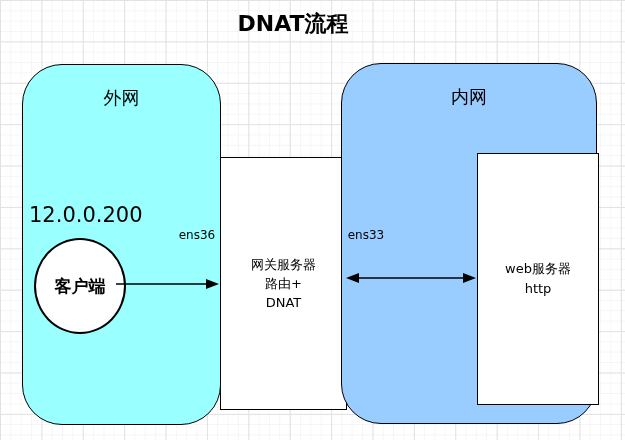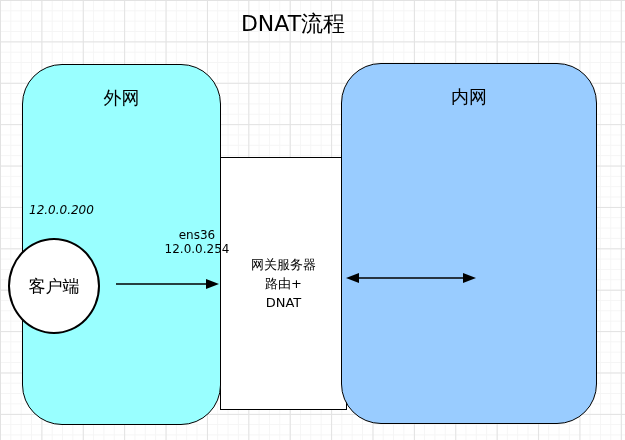--- a/index.html
+++ b/index.html
@@ -16,48 +16,49 @@
     background-image:
       linear-gradient(to right, #e2e2e2 1px, transparent 1px),
       linear-gradient(to bottom, #e2e2e2 1px, transparent 1px),
       linear-gradient(to right, #f5f5f5 1px, transparent 1px),
       linear-gradient(to bottom, #f5f5f5 1px, transparent 1px);
     background-size:41.4px 41.4px, 41.4px 41.4px, 10.35px 10.35px, 10.35px 10.35px;
   }
   .title{
     position:absolute; left:293px; top:9px;
     transform:translateX(-50%);
-    font-size:22px; font-weight:normal; white-space:nowrap;
+    font-size:22px; font-weight:bold; white-space:nowrap;
   }
   .zone{
     position:absolute;
     border:1px solid #000;
     border-radius:40px;
     z-index:2;
   }
   .zone-external{ left:22px; top:64px; width:197px; height:359px; }
   .zone-internal{ left:341px; top:63px; width:254px; height:359px; }
   .zone-heading{
     position:absolute; left:0; right:0; top:21px;
     text-align:center; font-size:18px;
   }
-  .ip-label{ position:absolute; font-size:12px; white-space:nowrap;font-style:italic; }
+  .ip-label{ position:absolute; font-size:21px; white-space:nowrap; }
   .ip-external{ left:6px; top:138px; }
   .ip-internal{ left:4px; top:130px; }
   .node{
     position:absolute; background:#fff; border:1px solid #000;
     display:flex; flex-direction:column; align-items:center; justify-content:center;
     text-align:center; font-size:13px; line-height:19px;
   }
   .gateway{ left:220px; top:157px; width:125px; height:251px; z-index:1; }
   .webserver{ left:477px; top:153px; width:120px; height:250px; z-index:3; border-width:1.5px; line-height:20px; }
   .client-circle{
-    position:absolute; left:8px; top:238px; width:88px; height:92px;
+    position:absolute; left:34px; top:238px; width:88px; height:92px;
     background:#fff; border:2px solid #000; border-radius:50%;
     z-index:3;
+    font-weight:bold;
   }
   .client-label{
     position:absolute; left:50%; top:50%;
     transform:translate(-50%,-50%);
     width:124px; text-align:center;
     font-size:17px; line-height:20px; white-space:nowrap;
   }
   .iface{
     position:absolute; z-index:5;
     font-size:12px; line-height:14px; text-align:center; white-space:nowrap;
@@ -83,33 +84,37 @@
 
   <div class="zone zone-external" style="background-color: rgb(153, 255, 255);">
     <div class="zone-heading">外网</div>
     <div class="ip-label ip-external">12.0.0.200</div>
   </div>
 
   <div class="zone zone-internal" style="background-color: rgb(153, 204, 255);">
     <div class="zone-heading">内网</div>
   </div>
 
+  <div class="node webserver">
+    <div>web服务器</div>
+    <div>http</div>
+  </div>
 
   <div class="client-circle">
     <div class="client-label">
       <div>客户端</div>
     </div>
   </div>
 
   <div class="iface iface-ens36">
     <div>ens36</div>
-    <div>12.0.0.254</div>
   </div>
 
   <div class="iface iface-ens33">
+    <div>ens33</div>
   </div>
 
   <svg class="arrow arrow-left" width="112" height="20">
     <line x1="4" y1="10" x2="96" y2="10" stroke="#000" stroke-width="1.5"></line>
     <polygon points="107,10 94,5 94,15" fill="#000"></polygon>
   </svg>
 
   <svg class="arrow arrow-right" width="138" height="20">
     <line x1="15" y1="10" x2="123" y2="10" stroke="#000" stroke-width="1.5"></line>
     <polygon points="4,10 17,5 17,15" fill="#000"></polygon>

